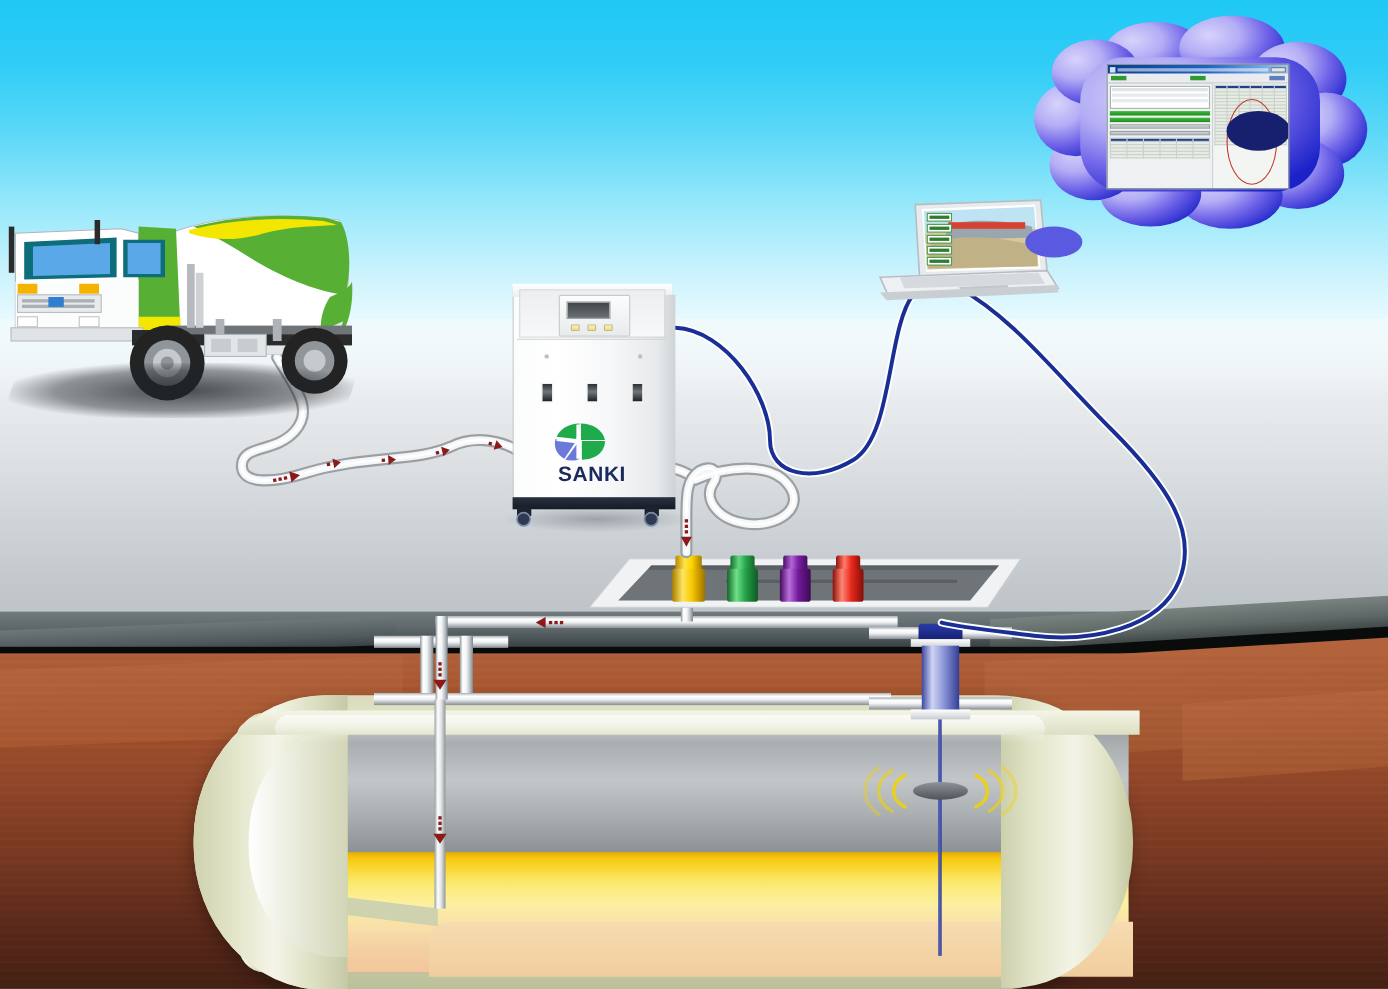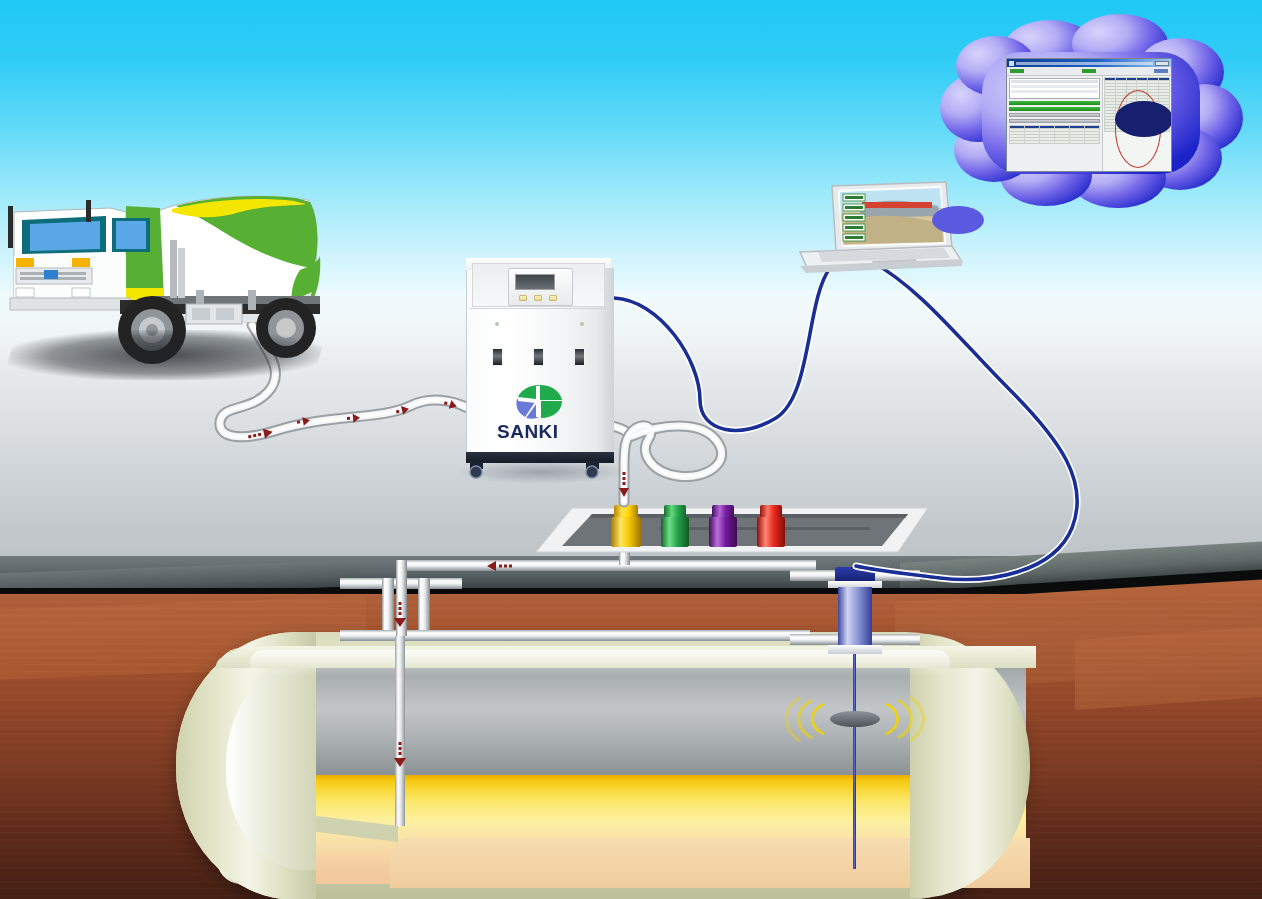--- a/index.html
+++ b/index.html
@@ -225,22 +225,22 @@
   .mach-port {
     position: absolute; top: 348px; width: 11px; height: 18px;
     background: linear-gradient(to bottom, #2b2f33, #70767a 45%, #1b1f22);
     border: 1px solid #f2f3f4;
   }
   .mach-dot {
     position: absolute; top: 322px; width: 4px; height: 4px; border-radius: 50%;
     background: #b7c5b2;
   }
   .logo-wrap {
-    position: absolute; left: 497px; top: 382px; width: 84px; height: 58px;
-    text-align: left;
+    position: absolute; left: 485px; top: 382px; width: 84px; height: 58px;
+    text-align: right;
   }
   .logo-text {
     font-family: "Liberation Sans", sans-serif;
     font-weight: bold; font-size: 19px; letter-spacing: .5px;
     color: #1b2a5e; margin-top: 1px;
   }
   .machine-base {
     position: absolute; left: 466px; top: 452px; width: 148px; height: 11px;
     background: linear-gradient(to bottom, #2a3140, #161b26);
   }

